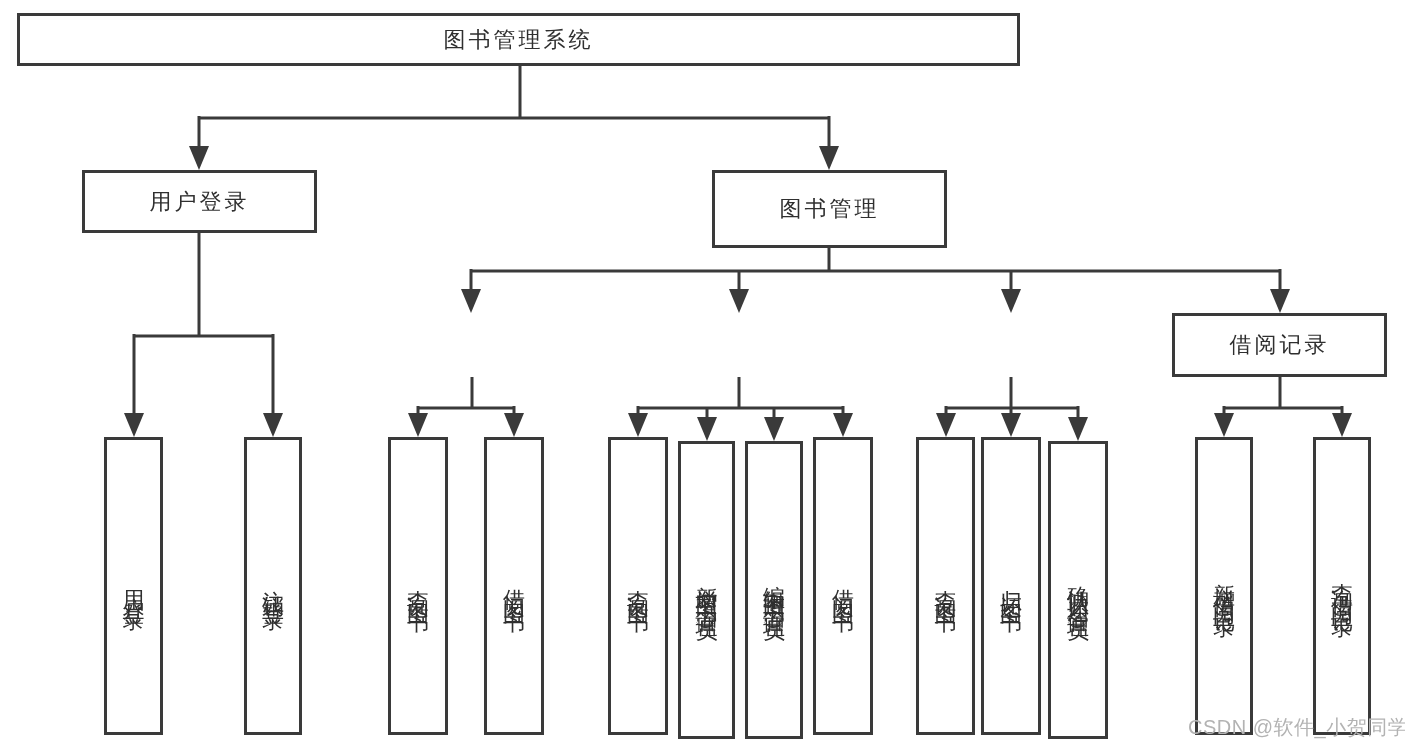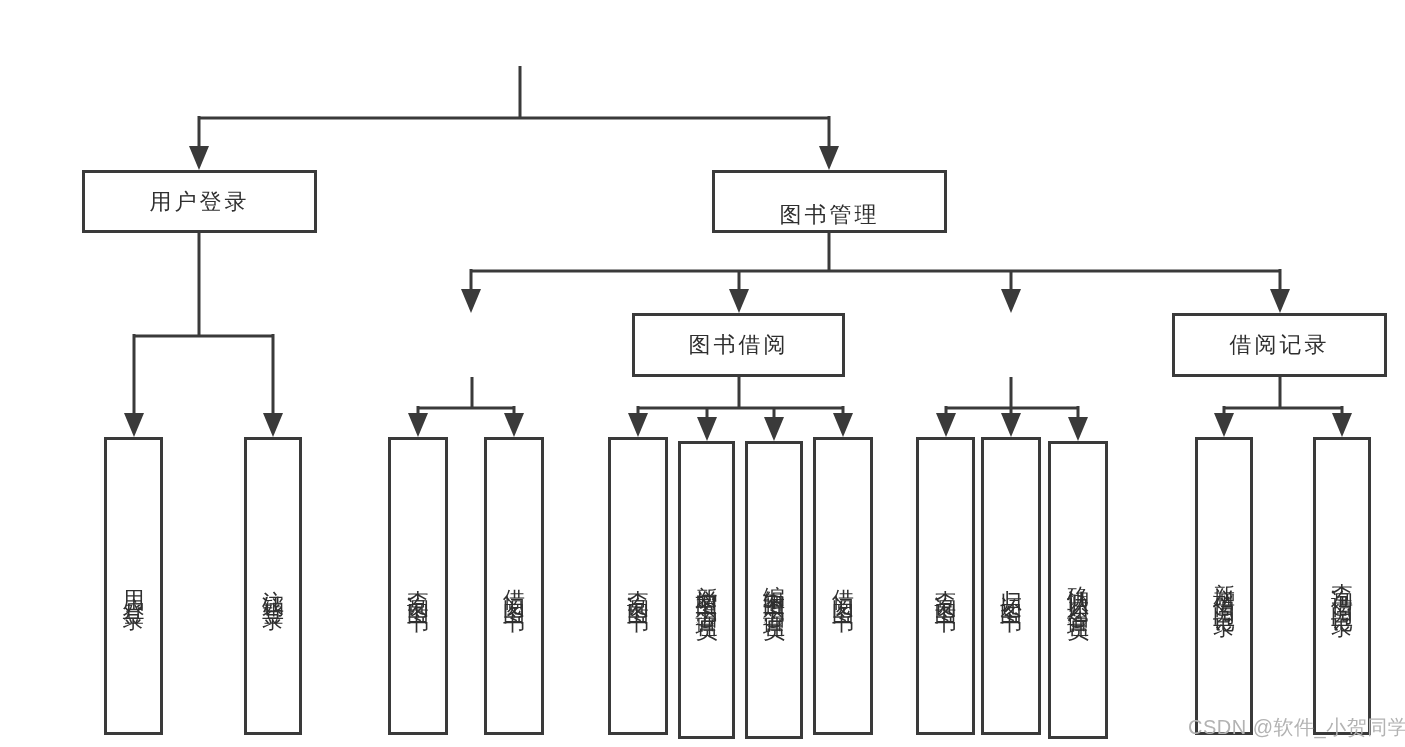--- a/index.html
+++ b/index.html
@@ -95,31 +95,31 @@
       <polygon points="1001,413 1021,413 1011,437"></polygon>
       <polygon points="1068,417 1088,417 1078,441"></polygon>
     </g>
     <g>
       <path d="M1280,377 V408 M1224,408 H1342 M1224,406 V415 M1342,406 V415"></path>
       <polygon points="1214,413 1234,413 1224,437"></polygon>
       <polygon points="1332,413 1352,413 1342,437"></polygon>
     </g>
   </svg>
 
+  <div class="node" style="left:17px; top:13px; width:1003px; height:53px;">
+    <span class="label">图书管理系统</span>
+  </div>
 
   <div class="node" style="left:82px; top:170px; width:235px; height:63px;">
     <span class="label">用户登录</span>
   </div>
-  <div class="node" style="left:712px; top:170px; width:235px; height:63px;align-items:flex-end;">
+  <div class="node" style="left:712px; top:170px; width:235px; height:78px;">
     <span class="label">图书管理</span>
   </div>
 
-  <div class="node" style="left:632px; top:313px; width:213px; height:64px;">
-    <span class="label">图书借阅</span>
-  </div>
   <div class="node" style="left:1172px; top:313px; width:215px; height:64px;">
     <span class="label">借阅记录</span>
   </div>
 
   <div class="node leaf" style="left:104px; top:437px; width:59px; height:298px;">
     <span class="label">用户登录</span>
   </div>
   <div class="node leaf" style="left:244px; top:437px; width:58px; height:298px;">
     <span class="label">注销登录</span>
   </div>

